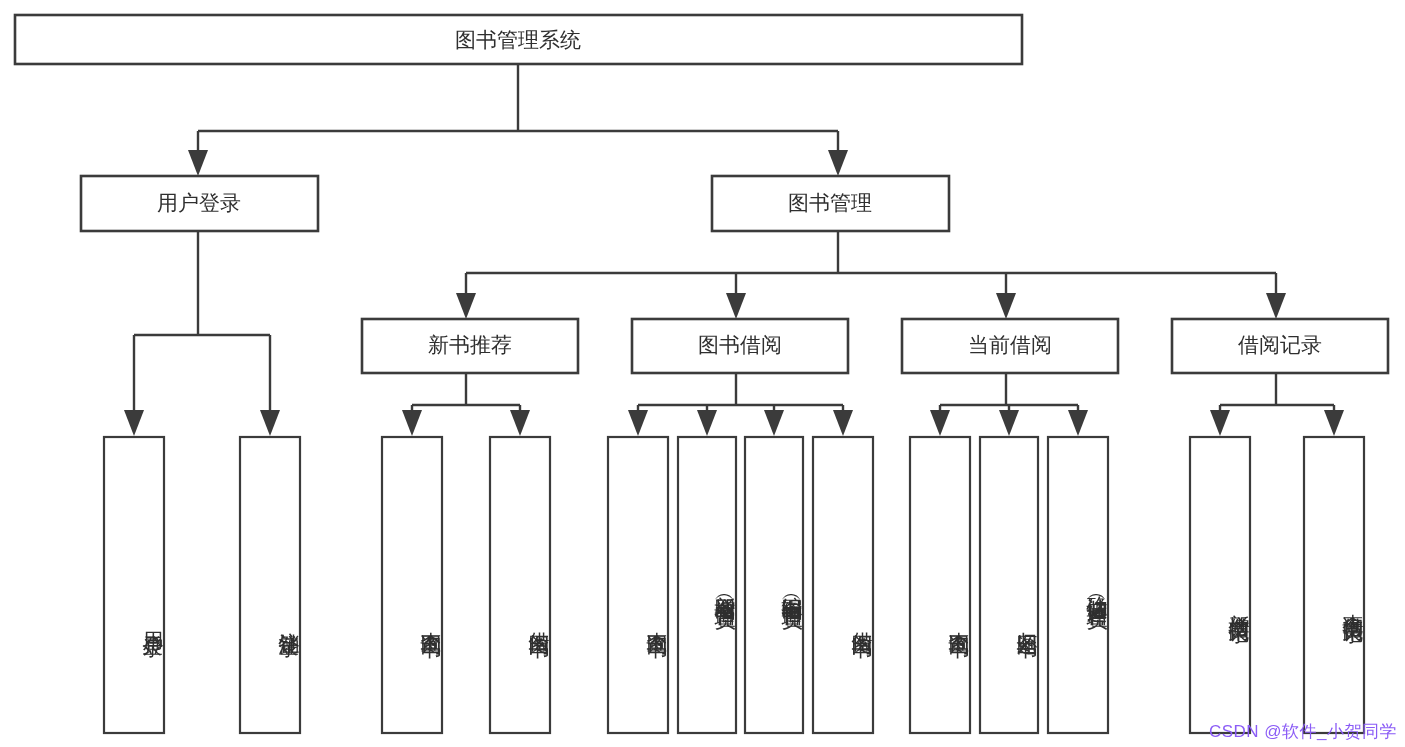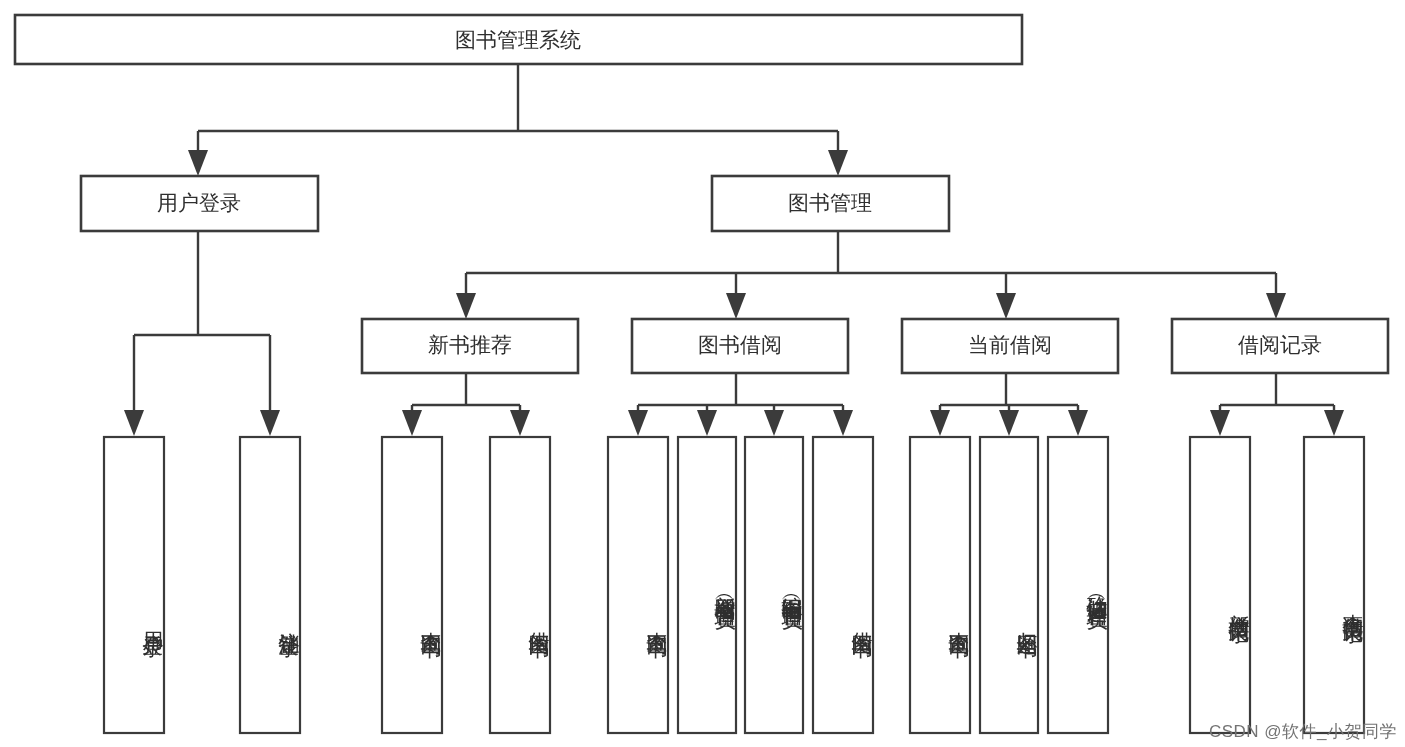--- a/index.html
+++ b/index.html
@@ -66,21 +66,21 @@
     justify-content: center;
     white-space: nowrap;
     user-select: none;
   }
   .watermark {
     position: absolute;
     right: 8px;
     bottom: 4px;
     font-family: "Liberation Sans", "DejaVu Sans", sans-serif;
     font-size: 17px;
-    color: #737373;
+    color: #8b5cf6;
     letter-spacing: 0.5px;
     white-space: nowrap;
     pointer-events: none;
   }
 </style>
 </head>
 <body>
 
 <div id="diagram-root">
 

